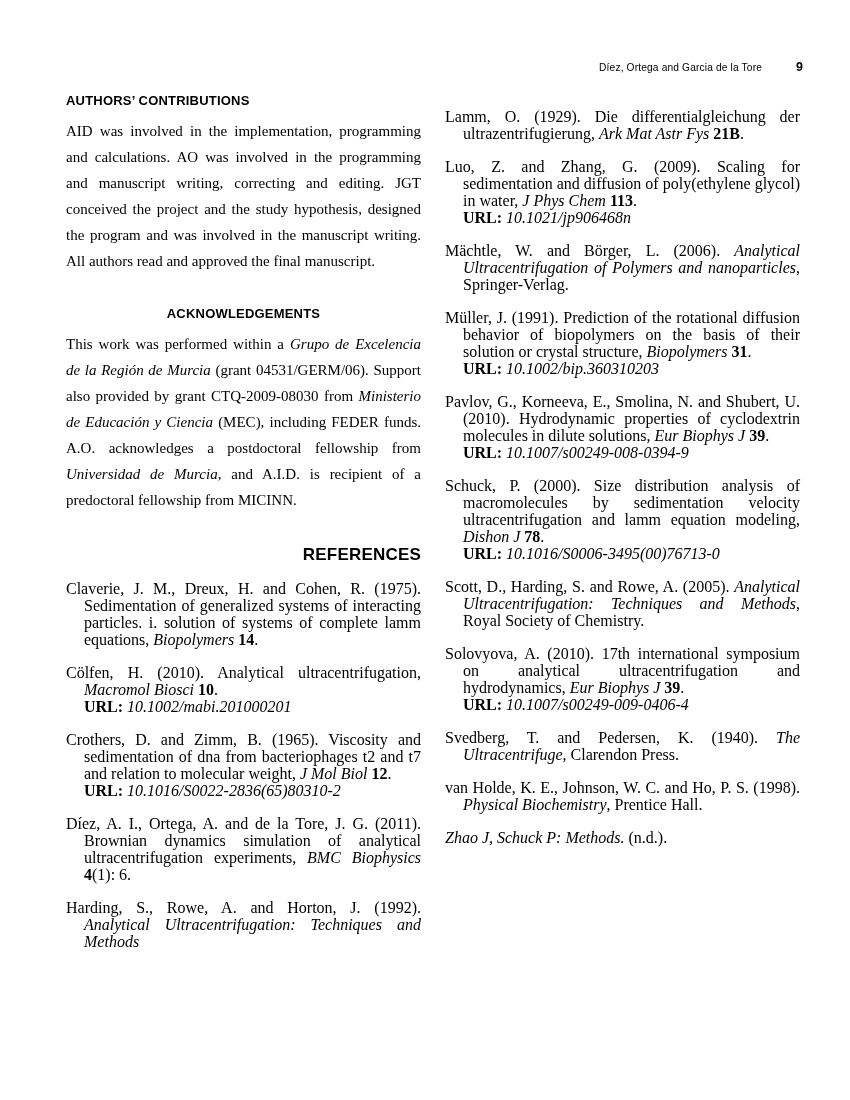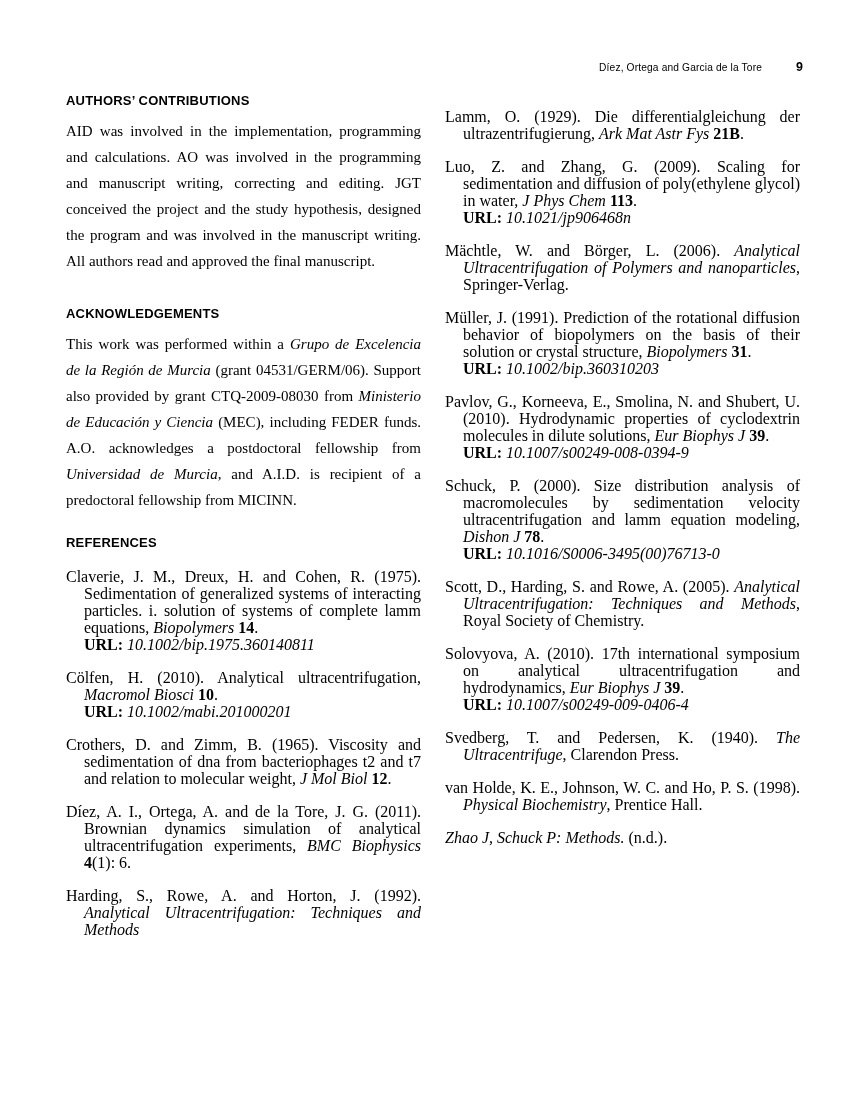--- a/index.html
+++ b/index.html
@@ -67,25 +67,27 @@
   .section-heading {
     font-family: "Liberation Sans", sans-serif;
     font-weight: bold;
     font-size: 13px;
     letter-spacing: 0.2px;
     margin: 0 0 9px 0;
     line-height: 18px;
   }
   .section-heading.spaced-before {
     margin-top: 31px;
+    text-align: center;
   }
   .section-heading.refs {
-    font-size: 13px;
-    margin-top: 20px;
+    font-size: 17px;
+    margin-top: 32px;
     margin-bottom: 7px;
+    text-align: right;
   }
 
   
   .body-par {
     font-size: 15px;
     line-height: 25.9px;
     text-align: justify;
     text-justify: inter-word;
     margin: 0 0 0 0;
     hyphens: manual;
@@ -138,23 +140,23 @@
 
       <p class="body-par">AID was involved in the implementation, programming and calculations. AO was involved in the programming and manuscript writing, correcting and editing. JGT conceived the project and the study hypothesis, designed the program and was involved in the manuscript writing. All authors read and approved the final manuscript.</p>
 
       <h2 class="section-heading spaced-before">ACKNOWLEDGEMENTS</h2>
 
       <p class="body-par"><span>This work was performed within a </span><i>Grupo de Excelencia de la Región de Murcia</i><span> (grant 04531/GERM/06). Support also provided by grant CTQ-2009-08030 from </span><i>Ministerio de Educación y Ciencia</i><span> (MEC), including FEDER funds. A.O. acknowledges a postdoctoral fellowship from </span><i>Universidad de Murcia</i><span>, and A.I.D. is recipient of a predoctoral fellowship from MICINN.</span></p>
 
       <h2 class="section-heading refs">REFERENCES</h2>
 
       <div class="ref-list">
-          <p class="ref-item"><span>Claverie, J. M., Dreux, H. and Cohen, R. (1975). Sedimentation of generalized systems of interacting particles. i. solution of systems of complete lamm equations, </span><i>Biopolymers</i><b> 14</b><span>.</span><span class="ref-url"><span class="url-tag">URL:</span><span class="url-val"> 10.1002/bip.1975.360140811</span></span></p>
+          <p class="ref-item"><span>Claverie, J. M., Dreux, H. and Cohen, R. (1975). Sedimentation of generalized systems of interacting particles. i. solution of systems of complete lamm equations, </span><i>Biopolymers</i><b> 14</b><span>.</span></p>
           <p class="ref-item"><span>Cölfen, H. (2010). Analytical ultracentrifugation, </span><i>Macromol Biosci</i><b> 10</b><span>.</span><span class="ref-url"><span class="url-tag">URL:</span><span class="url-val"> 10.1002/mabi.201000201</span></span></p>
-          <p class="ref-item"><span>Crothers, D. and Zimm, B. (1965). Viscosity and sedimentation of dna from bacteriophages t2 and t7 and relation to molecular weight, </span><i>J Mol Biol</i><b> 12</b><span>.</span></p>
+          <p class="ref-item"><span>Crothers, D. and Zimm, B. (1965). Viscosity and sedimentation of dna from bacteriophages t2 and t7 and relation to molecular weight, </span><i>J Mol Biol</i><b> 12</b><span>.</span><span class="ref-url"><span class="url-tag">URL:</span><span class="url-val"> 10.1016/S0022-2836(65)80310-2</span></span></p>
           <p class="ref-item"><span>Díez, A. I., Ortega, A. and de la Tore, J. G. (2011). Brownian dynamics simulation of analytical ultracentrifugation experiments, </span><i>BMC Biophysics</i><b> 4</b><span>(1): 6.</span></p>
           <p class="ref-item"><span>Harding, S., Rowe, A. and Horton, J. (1992). </span><i>Analytical Ultracentrifugation: Techniques and Methods</i></p>
         </div>
     </div>
 
     <div class="col col-right">
       <div class="ref-list">
           <p class="ref-item"><span>Lamm, O. (1929). Die differentialgleichung der ultrazentrifugierung, </span><i>Ark Mat Astr Fys</i><b> 21B</b><span>.</span></p>
           <p class="ref-item"><span>Luo, Z. and Zhang, G. (2009). Scaling for sedimentation and diffusion of poly(ethylene glycol) in water, </span><i>J Phys Chem</i><b> 113</b><span>.</span><span class="ref-url"><span class="url-tag">URL:</span><span class="url-val"> 10.1021/jp906468n</span></span></p>
           <p class="ref-item"><span>Mächtle, W. and Börger, L. (2006). </span><i>Analytical Ultracentrifugation of Polymers and nanoparticles</i><span>, Springer-Verlag.</span></p>

